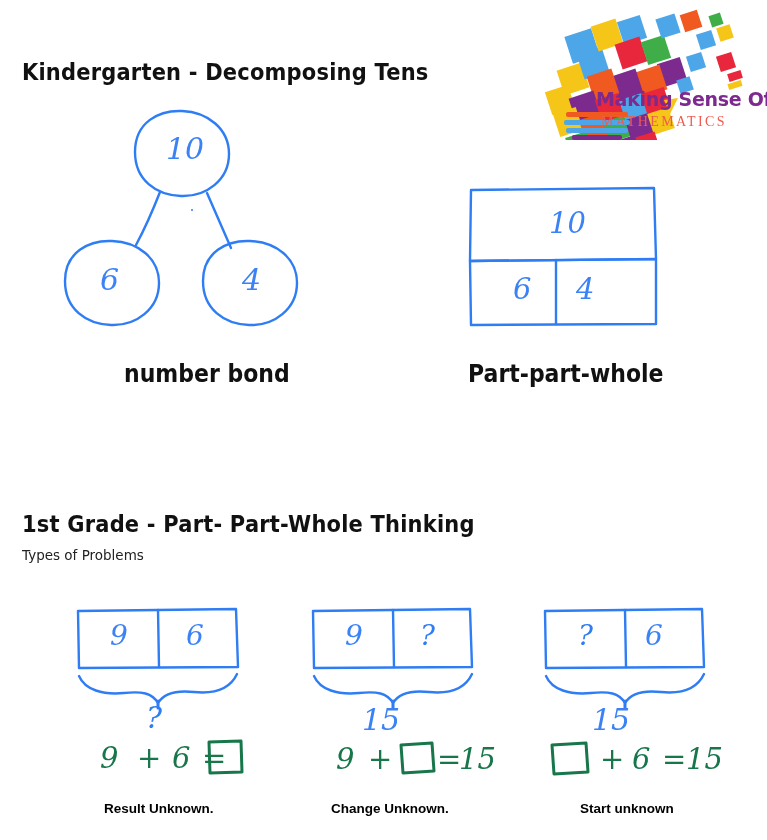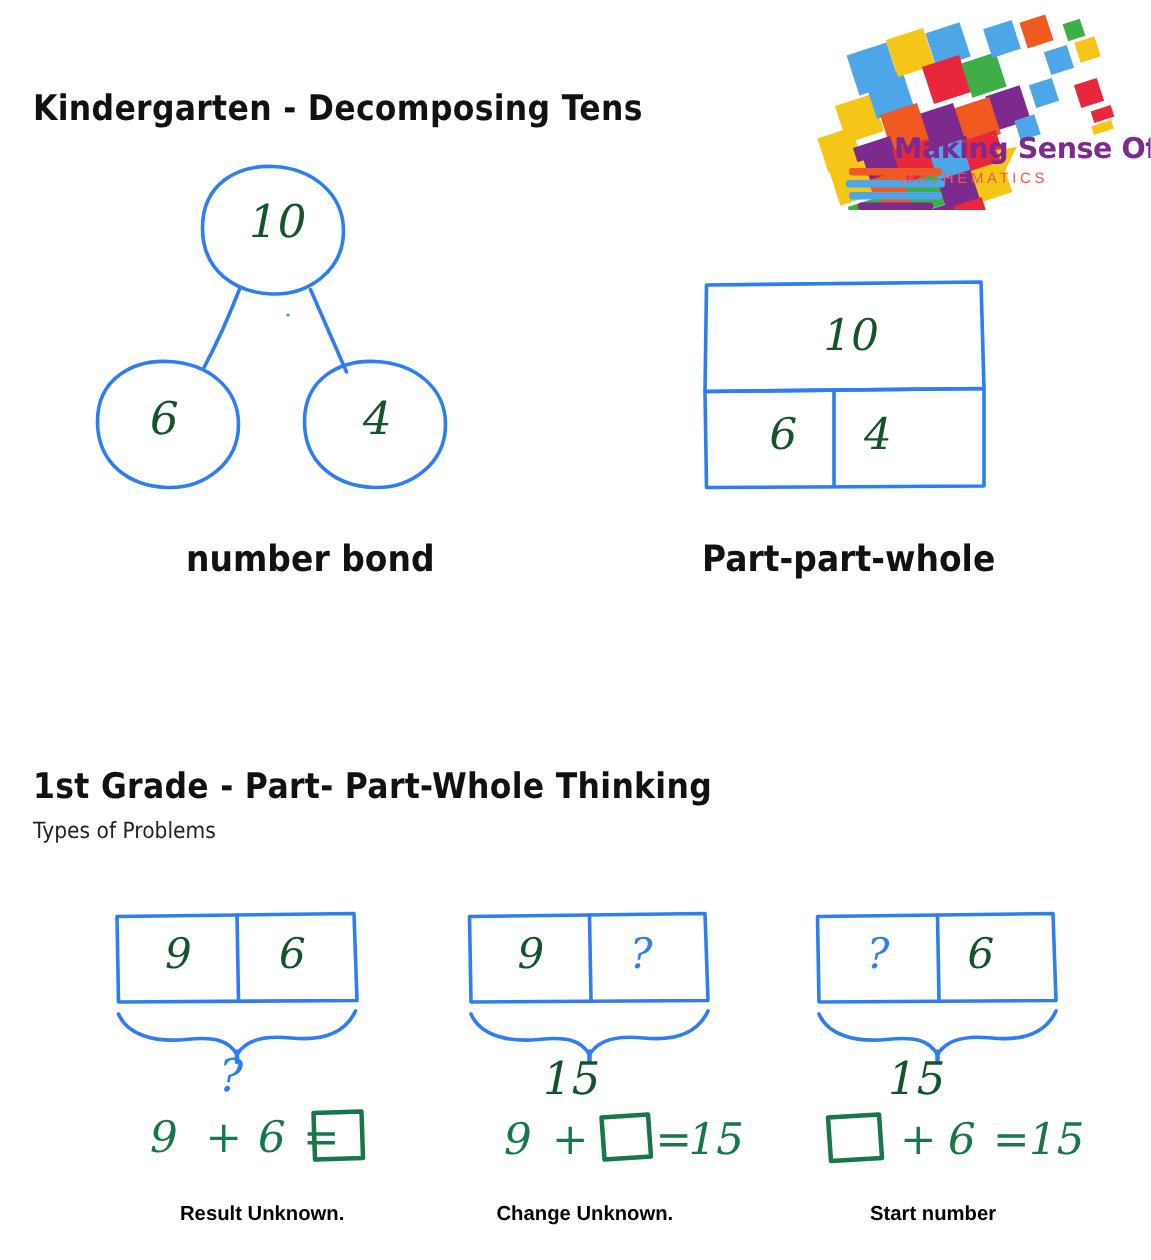--- a/index.html
+++ b/index.html
@@ -69,21 +69,21 @@
   #label-ppw { left: 468px; top: 361px; }
 
   
   .hand {
     position: absolute;
     font-family: "DejaVu Serif", serif;
     font-weight: 400;
     white-space: nowrap;
     font-style: italic;
   }
-  .red  { color: #14532d; }
+  .red  { color: #3b82f6; }
   .blue { color: #2f7df4; }
   .green{ color: #17764a; }
 
   
   svg.layer {
     position: absolute;
     left: 0;
     top: 0;
     width: 767px;
     height: 840px;
@@ -107,39 +107,39 @@
     font-weight: 700;
     font-size: 19px;
     color: #7d2a8e;
     letter-spacing: -0.3px;
     white-space: nowrap;
   }
   #logo-subwordmark {
     position: absolute;
     left: 601px;
     top: 114px;
-    font-family: Liberation Sans, sans-serif;
+    font-family: Liberation Serif, serif;
     font-weight: 400;
-    font-size: 10px;
+    font-size: 14px;
     color: #ef5b4f;
     letter-spacing: 2.4px;
     white-space: nowrap;
   }
 
   
   .caption {
     position: absolute;
     font-family: "Liberation Sans", sans-serif;
     font-weight: 700;
     font-size: 13.5px;
     color: #000000;
     white-space: nowrap;
     text-align: center;
   }
-  #caption-1 { left: 120px; top: 801px; }
+  #caption-1 { left: 104px; top: 801px; }
   #caption-2 { left: 331px; top: 801px; }
   #caption-3 { left: 580px; top: 801px; }
 </style>
 </head>
 <body>
 
 <div class="page">
 
   <div id="logo">
     <svg width="230" height="136" viewBox="0 0 230 136">
@@ -283,15 +283,15 @@
 
   <div class="hand blue" style="left:578px; top:619px; font-size:28px;">?</div>
   <div class="hand red" style="left:645px; top:619px; font-size:28px;">6</div>
   <div class="hand red" style="left:592px; top:702px; font-size:30px;">15</div>
 
   <div class="hand green" style="left:600px; top:742px; font-size:29px;">+</div>
   <div class="hand green" style="left:632px; top:742px; font-size:29px;">6</div>
   <div class="hand green" style="left:662px; top:742px; font-size:29px;">=</div>
   <div class="hand green" style="left:686px; top:742px; font-size:29px;">15</div>
 
-  <div class="caption" id="caption-3">Start number</div>
+  <div class="caption" id="caption-3">Start unknown</div>
 
 </div>
 
 </body></html>

